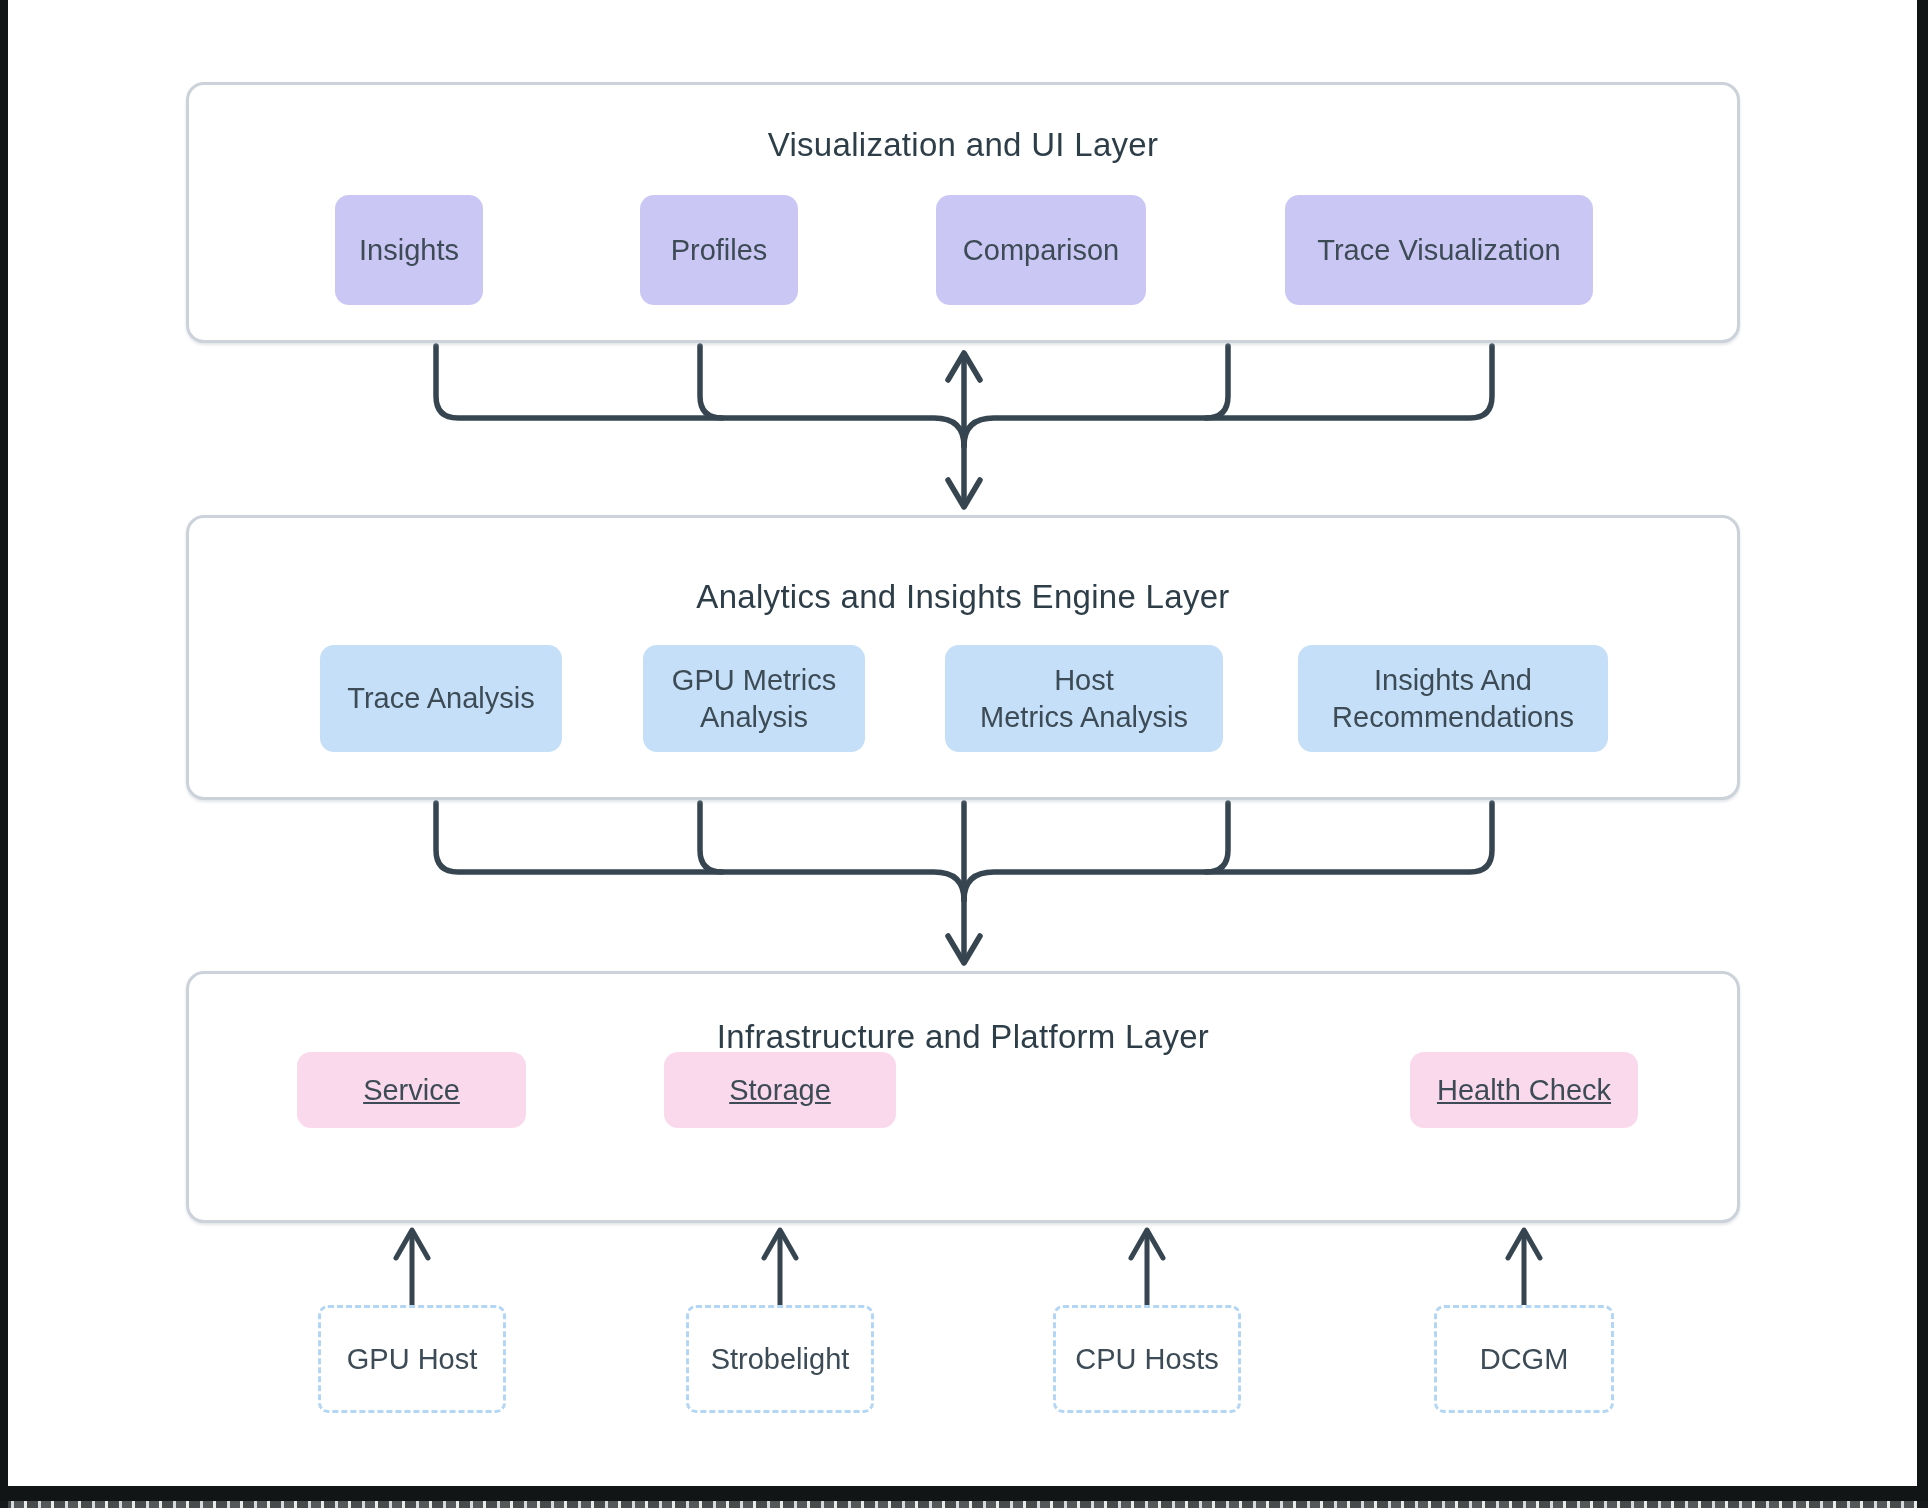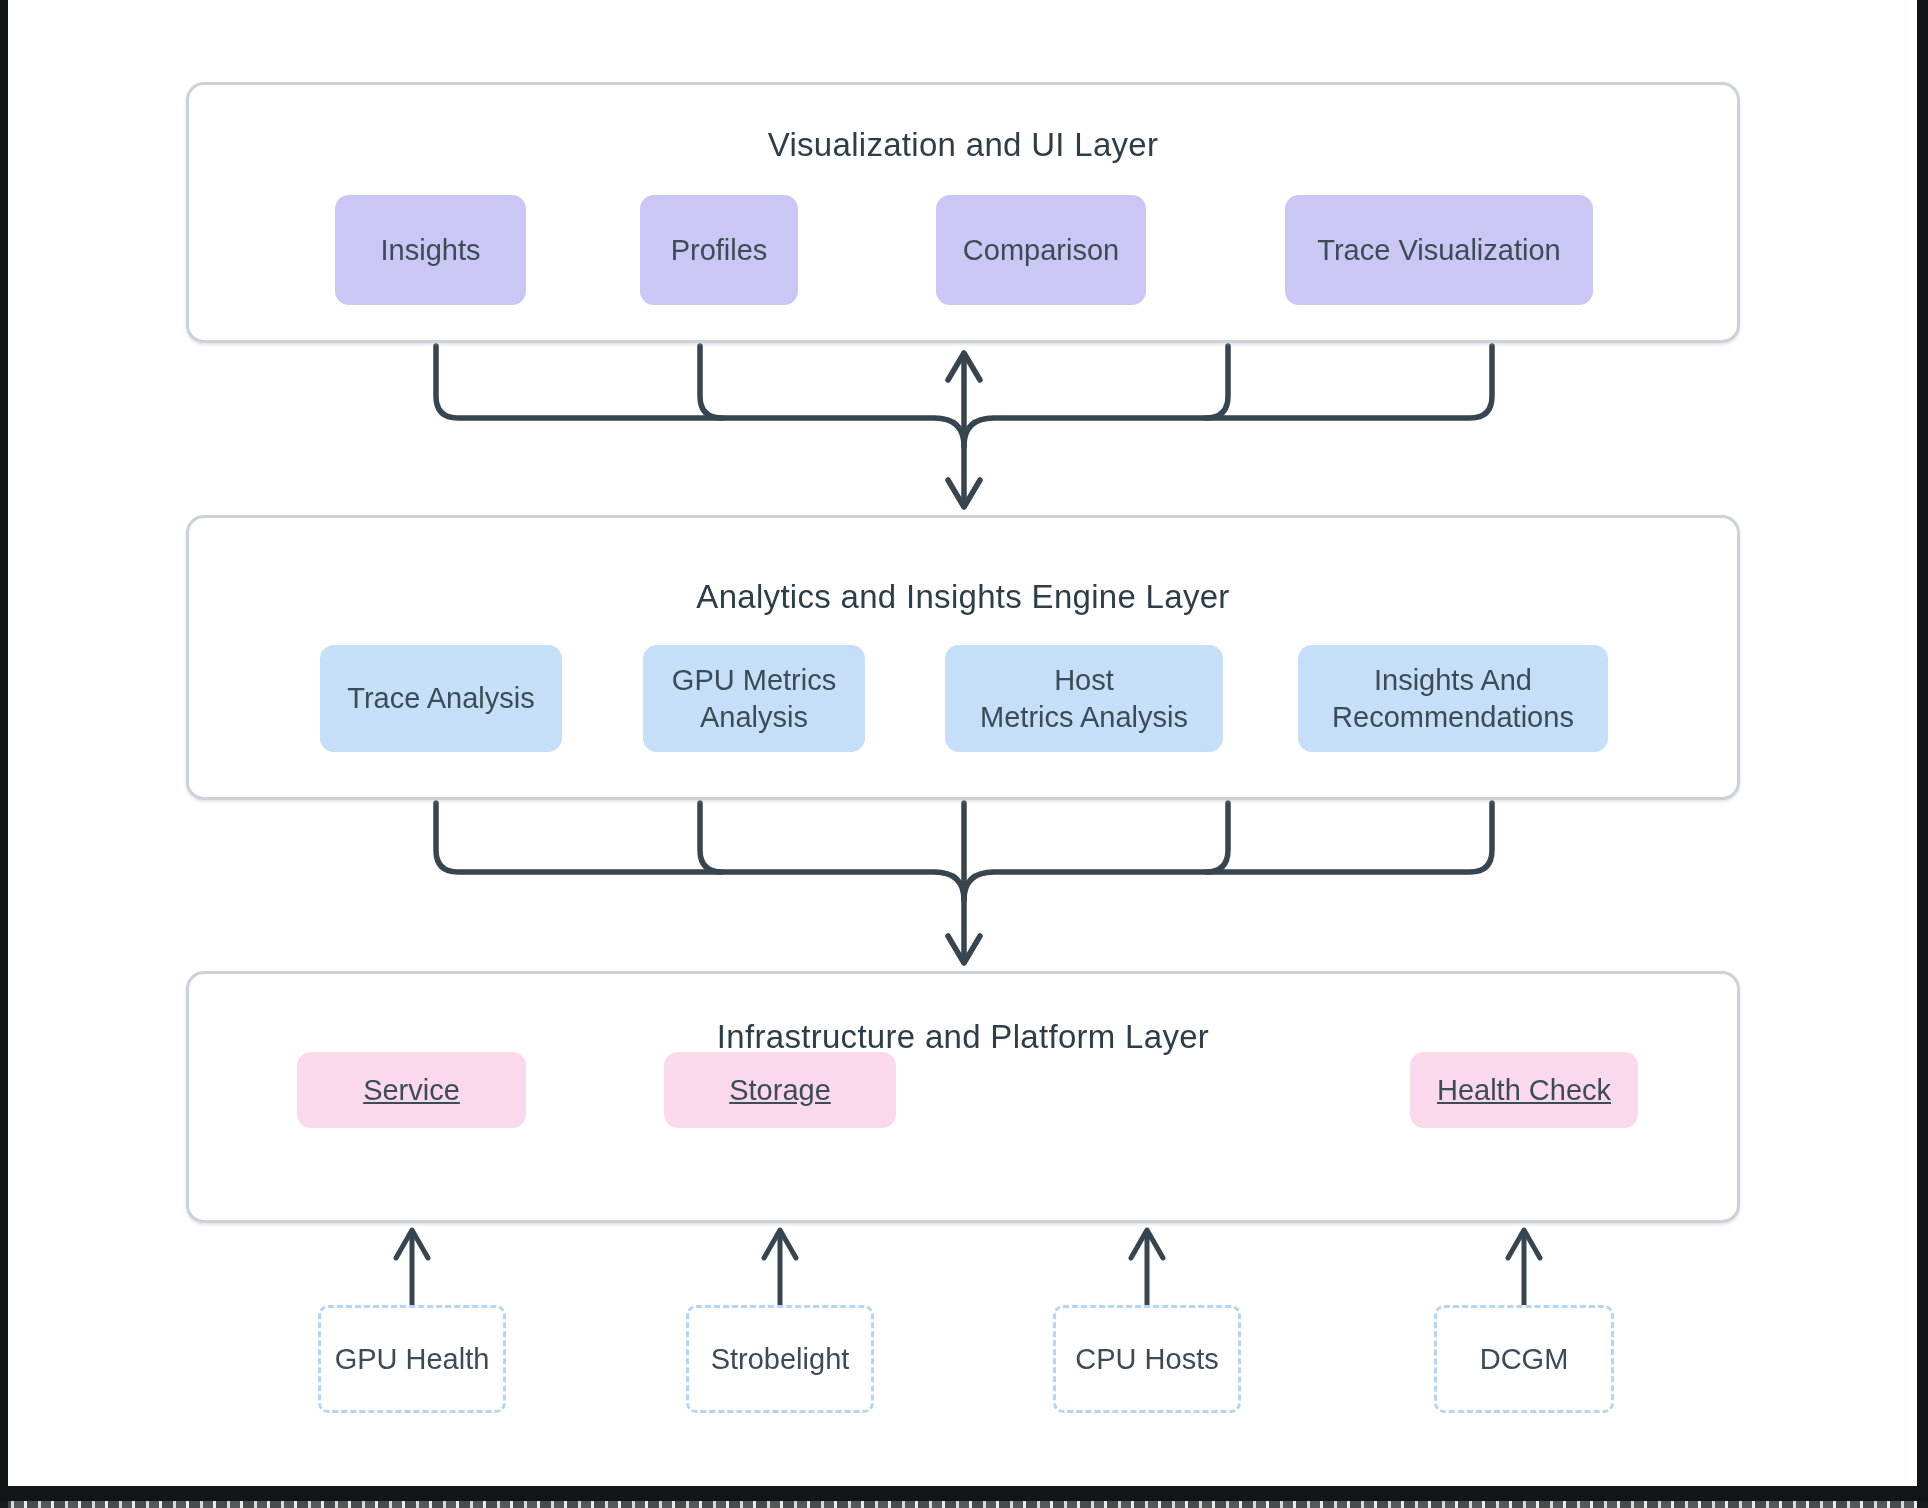--- a/index.html
+++ b/index.html
@@ -35,21 +35,21 @@
   .node{
     position:absolute;display:flex;align-items:center;justify-content:center;
     border-radius:14px;font-size:29px;line-height:37px;color:#3c4b55;
     text-align:center;white-space:pre-line;box-sizing:border-box;
   }
   .fill-purple{background:#cbc7f4;}
   .fill-blue{background:#c4dff7;}
   .fill-pink{background:#fbd9ec;}
   
   .n-l1{top:195px;height:110px;}
-  .n-l1-0{left:335px;width:191px;}
+  .n-l1-0{left:335px;width:148px;}
   .n-l1-1{left:640px;width:158px;}
   .n-l1-2{left:936px;width:210px;}
   .n-l1-3{left:1285px;width:308px;}
   
   .n-l2{top:645px;height:107px;}
   .n-l2-0{left:320px;width:242px;text-align:center;}
   .n-l2-1{left:643px;width:222px;}
   .n-l2-2{left:945px;width:278px;}
   .n-l2-3{left:1298px;width:310px;}
   
@@ -129,18 +129,18 @@
 Metrics Analysis</div>
   <div class="node fill-blue n-l2 n-l2-3">Insights And
 Recommendations</div>
 
   <section class="layer l3"></section>
   <h2 class="layer-title t3">Infrastructure and Platform Layer</h2>
   <div class="node fill-pink n-l3 n-l3-0">Service</div>
   <div class="node fill-pink n-l3 n-l3-1">Storage</div>
   <div class="node fill-pink n-l3 n-l3-3">Health Check</div>
 
-  <div class="source s-0">GPU Health</div>
+  <div class="source s-0">GPU Host</div>
   <div class="source s-1">Strobelight</div>
   <div class="source s-2">CPU Hosts</div>
   <div class="source s-3">DCGM</div>
 
 </div>
 
 </body></html>

